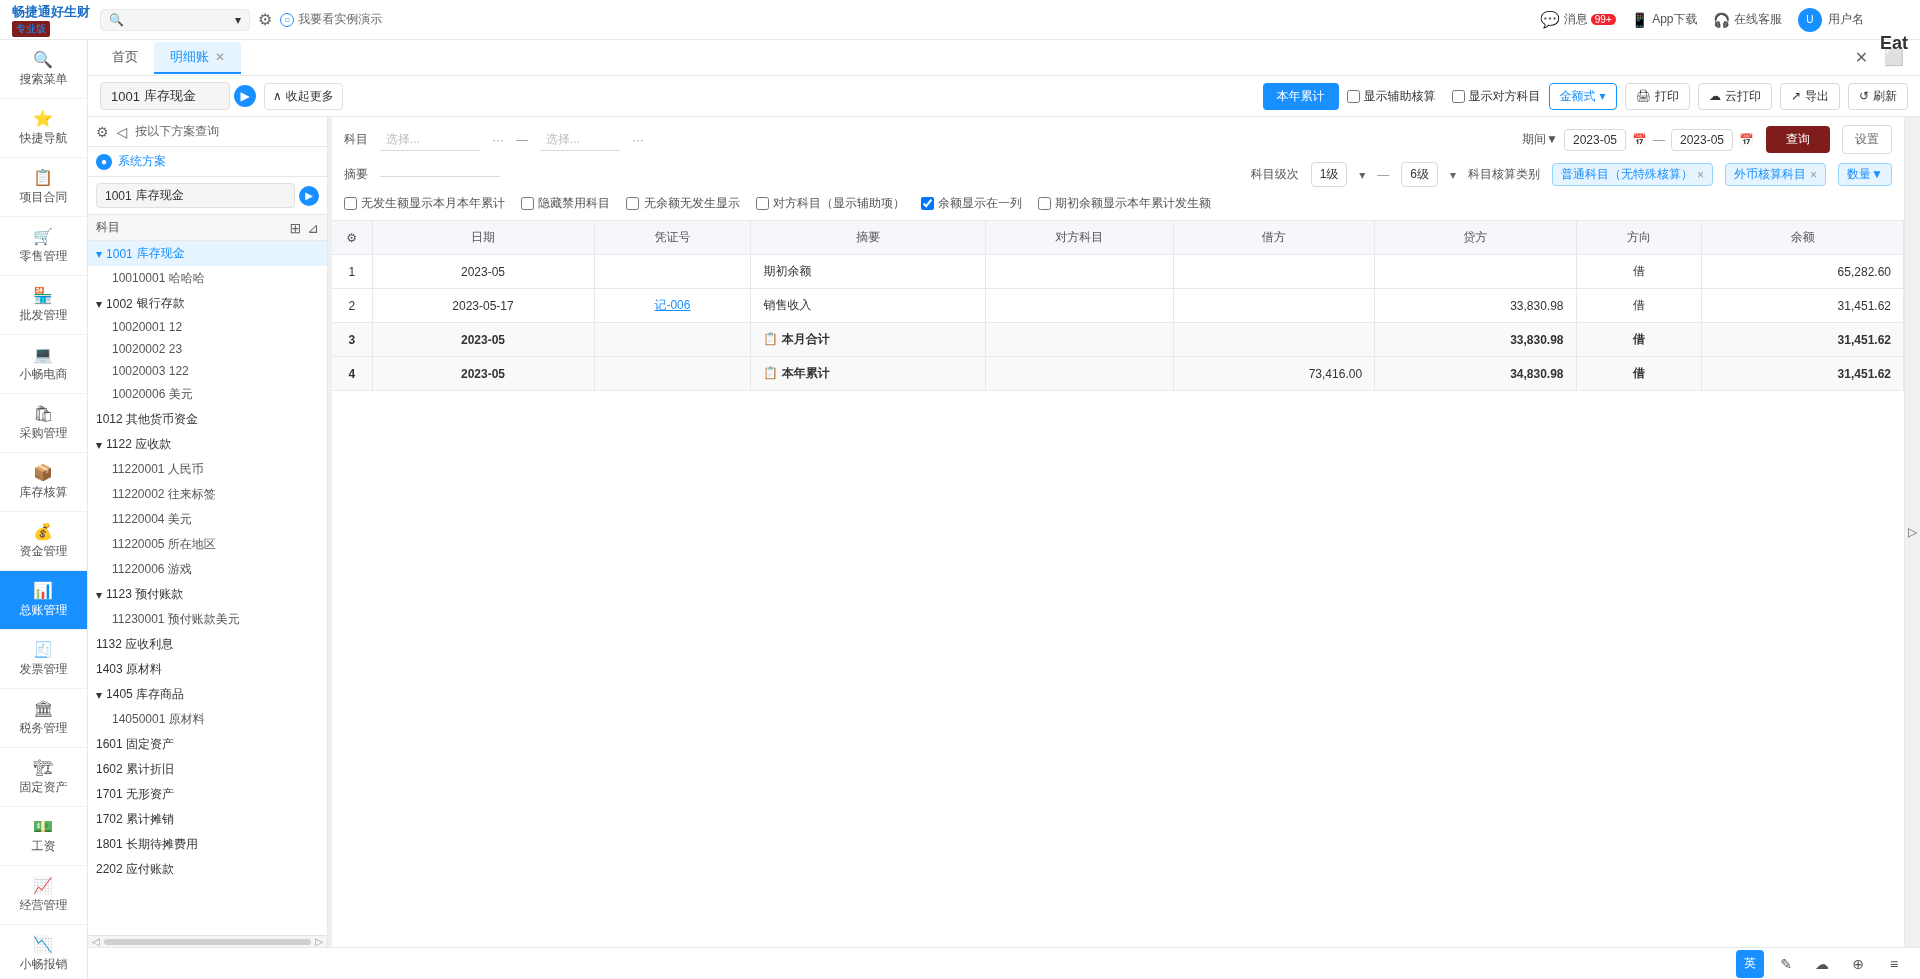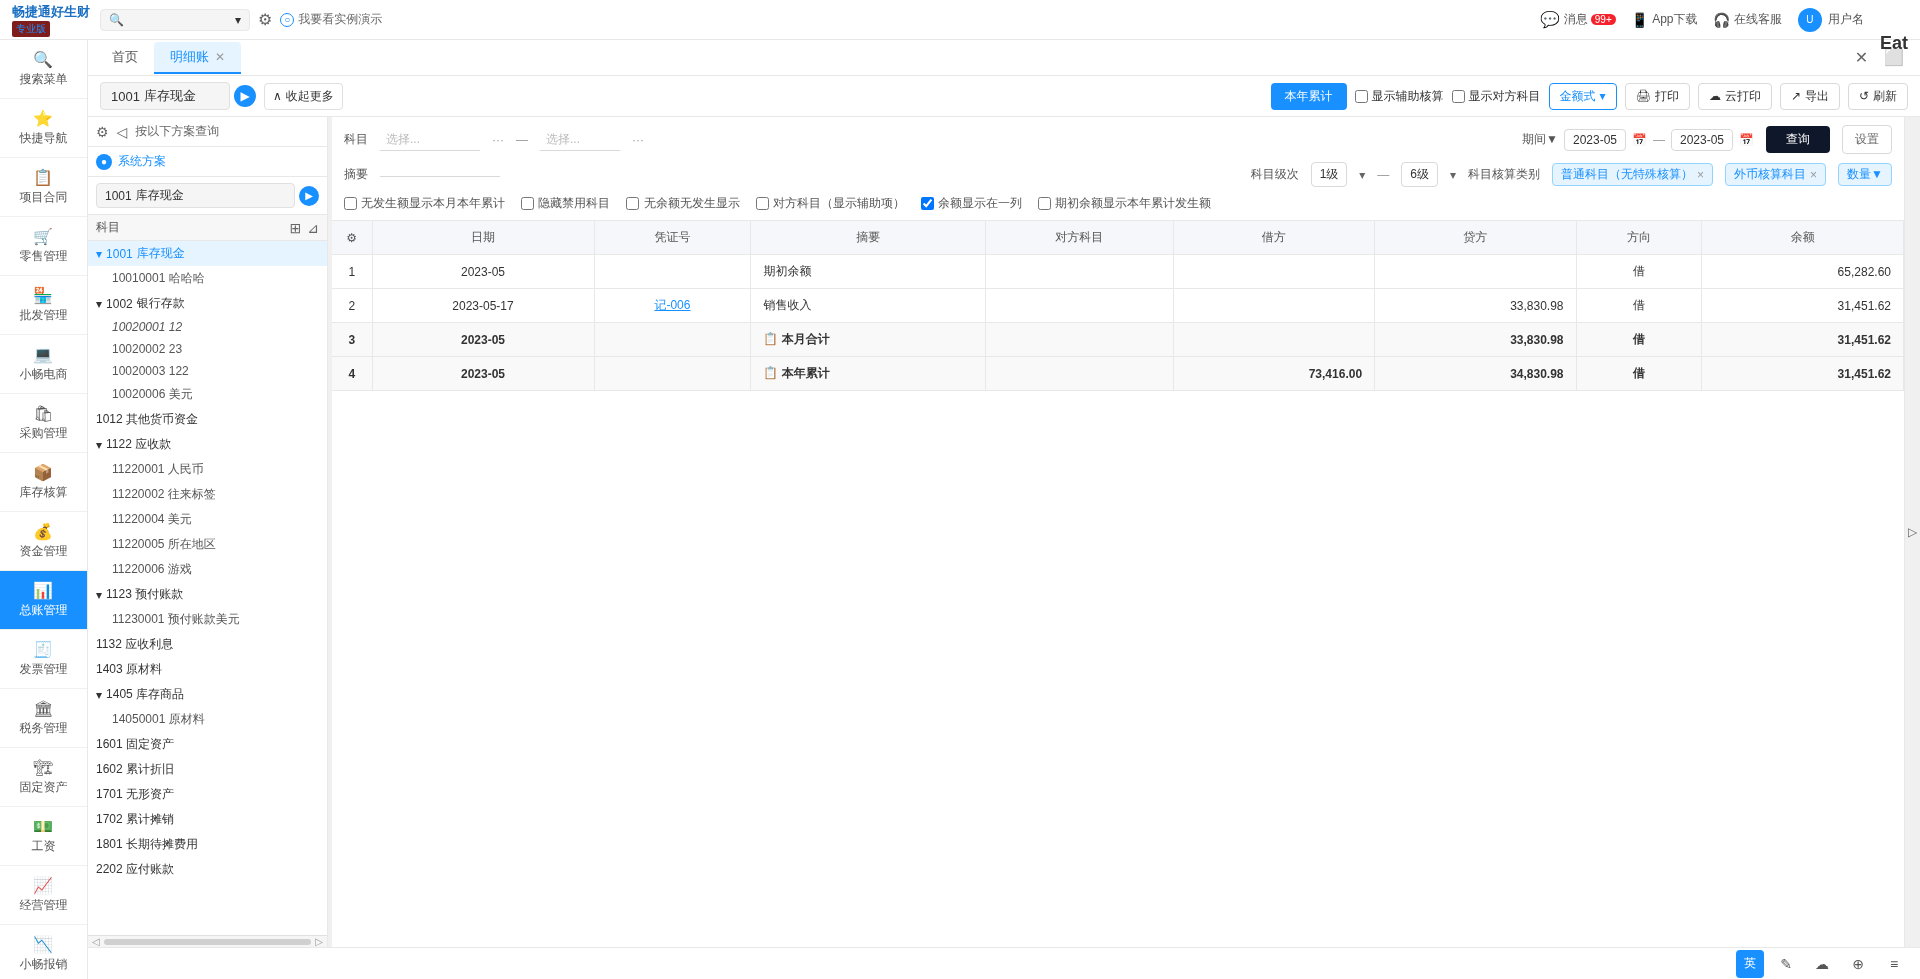--- a/index.html
+++ b/index.html
@@ -212,21 +212,21 @@
 
         <div style="flex:1;"></div>
 
         <div style="background:#1890ff;color:#fff;border:none;border-radius:4px;padding:5px 14px;font-size:12px;cursor:pointer;">本年累计</div>
 
         <div style="display:flex;align-items:center;gap:4px;font-size:12px;">
           <input type="checkbox" style="">
           <span>显示辅助核算</span>
         </div>
 
-        <div style="display:flex;align-items:center;gap:4px;font-size:12px;">
+        <div style="display:flex;align-items:center;gap:4px;font-size:12px;margin-left:8px;">
           <input type="checkbox" style="">
           <span>显示对方科目</span>
         </div>
 
         <div style="display:flex;align-items:center;gap:4px;border:1px solid #1890ff;color:#1890ff;border-radius:4px;padding:4px 10px;font-size:12px;cursor:pointer;">
           <span>金额式</span>
           <span>▾</span>
         </div>
 
         <div style="display:flex;align-items:center;gap:4px;border:1px solid #d9d9d9;border-radius:4px;padding:4px 10px;font-size:12px;cursor:pointer;background:#fff;">
@@ -288,21 +288,21 @@
               <span>库存现金</span>
             </div>
             <div class="tree-item child" style="padding:4px 24px;cursor:pointer;">
               <span>10010001 哈哈哈</span>
             </div>
             <div class="tree-item parent" style="padding:4px 8px;display:flex;align-items:center;gap:4px;cursor:pointer;">
               <span>▾</span>
               <span>1002</span>
               <span>银行存款</span>
             </div>
-            <div class="tree-item child" style="padding:4px 24px;cursor:pointer;font-style:italic;">
+            <div class="tree-item child" style="padding:4px 24px;cursor:pointer;">
                 <span>10020001 12</span>
               </div>
             <div class="tree-item child" style="padding:4px 24px;cursor:pointer;">
                 <span>10020002 23</span>
               </div>
             <div class="tree-item child" style="padding:4px 24px;cursor:pointer;">
                 <span>10020003 122</span>
               </div>
             <div class="tree-item child" style="padding:4px 24px;cursor:pointer;">
                 <span>10020006 美元</span>
@@ -391,21 +391,21 @@
               <span style="color:#999;">···</span>
               <div style="flex:1;"></div>
               <div style="display:flex;align-items:center;gap:6px;">
                 <span style="font-size:12px;color:#555;">期间▼</span>
                 <div style="border:1px solid #d9d9d9;border-radius:4px;padding:3px 8px;font-size:12px;">2023-05</div>
                 <span style="cursor:pointer;">📅</span>
                 <span style="color:#999;">—</span>
                 <div style="border:1px solid #d9d9d9;border-radius:4px;padding:3px 8px;font-size:12px;">2023-05</div>
                 <span style="cursor:pointer;">📅</span>
               </div>
-              <button style="background:#0f172a;color:#fff;border:none;border-radius:4px;padding:5px 20px;font-size:12px;cursor:pointer;">查询</button>
+              <button style="background:#7f1d1d;color:#fff;border:none;border-radius:4px;padding:5px 20px;font-size:12px;cursor:pointer;">查询</button>
               <button style="background:#fff;color:#666;border:1px solid #d9d9d9;border-radius:4px;padding:5px 12px;font-size:12px;cursor:pointer;">设置</button>
             </div>
 
             <div style="display:flex;align-items:center;gap:12px;margin-bottom:8px;">
               <span style="font-size:12px;color:#555;">摘要</span>
               <div style="border:none;border-bottom:1px solid #d9d9d9;padding:2px 6px;font-size:12px;min-width:120px;"></div>
               <div style="flex:1;"></div>
               <span style="font-size:12px;color:#555;">科目级次</span>
               <div style="border:1px solid #d9d9d9;border-radius:4px;padding:3px 8px;font-size:12px;">1级</div>
               <span style="cursor:pointer;color:#666;">▾</span>
@@ -509,21 +509,21 @@
                   <td class="td-center" style="font-weight:bold;">借</td>
                   <td class="td-right" style="font-weight:bold;">31,451.62</td>
                 </tr>
 
                 <tr style="font-weight:bold;background:#f9f9f9;">
                   <td class="td-center">4</td>
                   <td class="td-center" style="font-weight:bold;">2023-05</td>
                   <td></td>
                   <td>📋 本年累计</td>
                   <td></td>
-                  <td class="td-right" style="font-weight:bold;margin-left:40px;">73,416.00</td>
+                  <td class="td-right" style="font-weight:normal;margin-left:40px;">73,416.00</td>
                   <td class="td-right" style="font-weight:bold;">34,830.98</td>
                   <td class="td-center" style="font-weight:bold;">借</td>
                   <td class="td-right" style="font-weight:bold;">31,451.62</td>
                 </tr>
               </tbody>
             </table>
           </div>
 
         </div>
 

